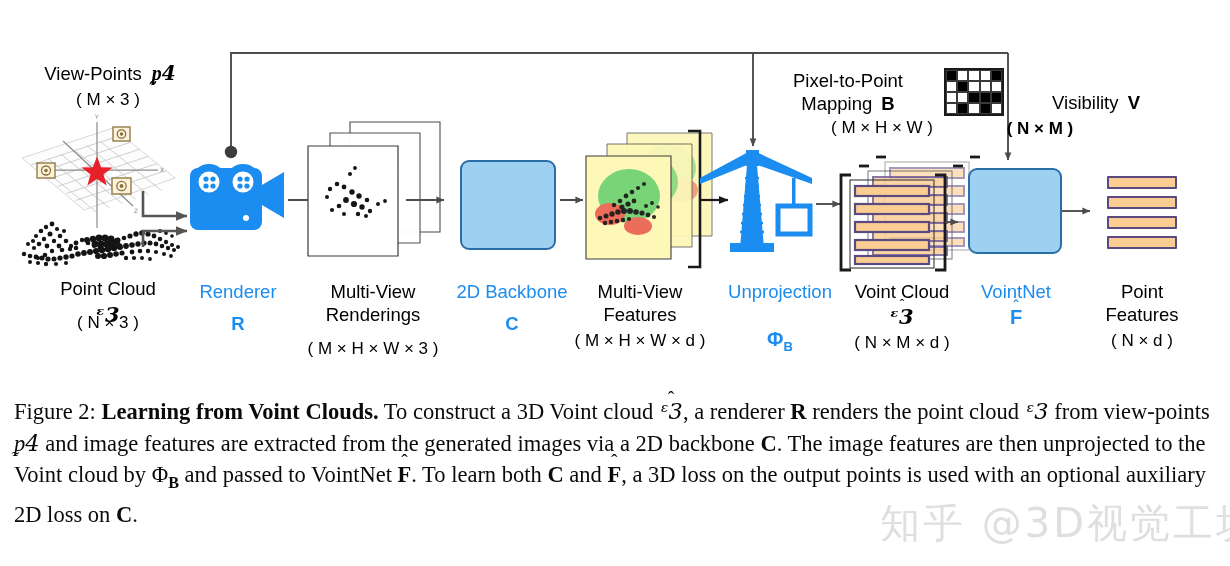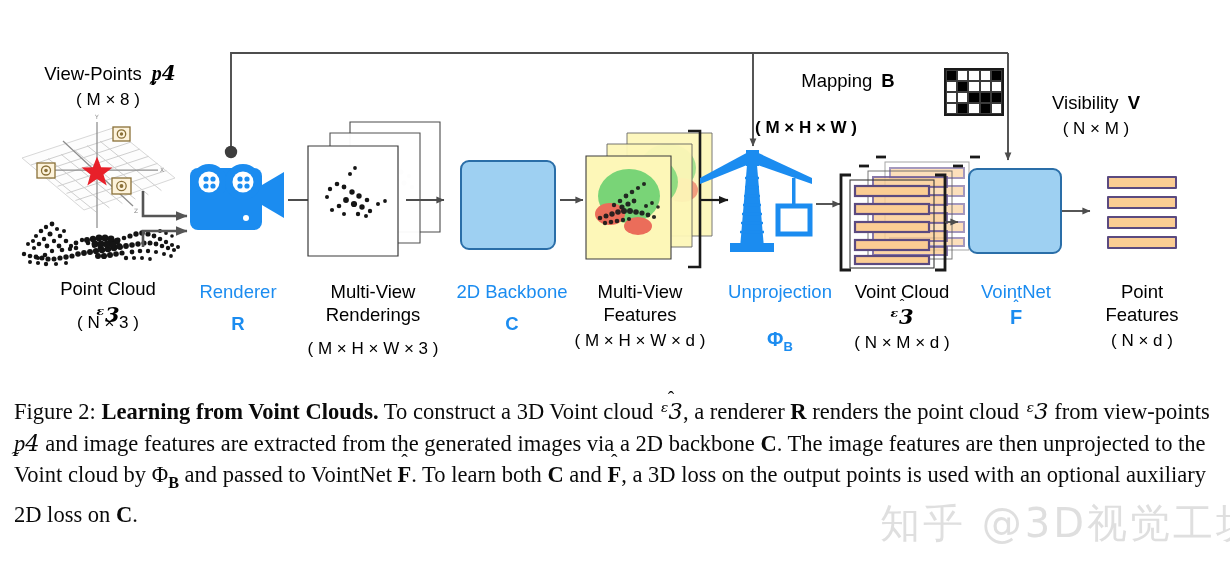--- a/index.html
+++ b/index.html
@@ -542,21 +542,21 @@
       <i class="on"></i>
       <i class="off"></i>
       <i class="on"></i>
       <i class="off"></i>
     </div>
 
   <div class="lbl t18" style="left:20px;top:62px;width:180px;">
     <span>View-Points</span>
     <span class="serif-it" style="font-size:20px;padding-left:5px;">ᵱ4</span>
   </div>
-  <div class="lbl t17" style="left:38px;top:90px;width:140px;">( M × 8 )</div>
+  <div class="lbl t17" style="left:38px;top:90px;width:140px;">( M × 3 )</div>
 
   <div class="lbl t18" style="left:18px;top:278px;width:180px;">Point Cloud</div>
   <div class="lbl serif-it" style="left:18px;top:303px;width:180px;font-size:21px;">ᵋ3</div>
   <div class="lbl t17" style="left:18px;top:313px;width:180px;">( N × 3 )</div>
 
   <div class="lbl t18 blue" style="left:176px;top:281px;width:124px;">Renderer</div>
   <div class="lbl t18 blue bold" style="left:176px;top:313px;width:124px;">R</div>
 
   <div class="stack t18" style="left:283px;top:281px;width:180px;">
     <div>Multi-View</div>
@@ -589,32 +589,33 @@
     <span class="hatwrap"><span class="hat">̂</span><span style="font-size:20px;">F</span></span>
   </div>
 
   <div class="stack t18" style="left:1082px;top:281px;width:120px;">
     <div>Point</div>
     <div>Features</div>
   </div>
   <div class="lbl t17" style="left:1082px;top:331px;width:120px;">( N × d )</div>
 
   <div class="stack t18" style="left:762px;top:70px;width:172px;">
+    <div>Pixel-to-Point</div>
     <div>
       <span>Mapping</span>
       <span class="bold" style="padding-left:4px;">B</span>
     </div>
   </div>
-  <div class="lbl t17" style="left:720px;top:118px;width:172px;font-weight:bold;">( M × H × W )</div>
+  <div class="lbl t17" style="left:796px;top:118px;width:172px;">( M × H × W )</div>
 
   <div class="lbl t18" style="left:1016px;top:92px;width:160px;">
     <span>Visibility</span>
     <span class="bold" style="padding-left:4px;">V</span>
   </div>
-  <div class="lbl t17" style="left:1016px;top:119px;width:160px;">( N × M )</div>
+  <div class="lbl t17" style="left:960px;top:119px;width:160px;font-weight:bold;">( N × M )</div>
 
   <div id="caption">
     <span>Figure 2:</span>
     <b>Learning from Voint Clouds.</b><span> To construct a 3D Voint cloud </span><span class="hatwrap"><span class="hat">̂</span><span class="cal">ᵋ3</span></span><span>, a renderer </span><b>R</b><span> renders the point cloud </span><span class="cal">ᵋ3</span><span> from view-points </span><span class="cal">ᵱ4</span><span> and image features are extracted from the generated images via a 2D backbone </span><b>C</b><span>. The image features are then unprojected to the Voint cloud by </span><span><span>Φ</span><b><sub style="font-size:0.72em;">B</sub></b></span><span> and passed to VointNet </span><span class="hatwrap"><span class="hat">̂</span><b>F</b></span><span>. To learn both </span><b>C</b><span> and </span><span class="hatwrap"><span class="hat">̂</span><b>F</b></span><span>, a 3D loss on the output points is used with an optional auxiliary 2D loss on </span><b>C</b><span>.</span>
   </div>
 
   <div id="watermark">知乎 @3D视觉工坊</div>
 </div>
 
 </body></html>

